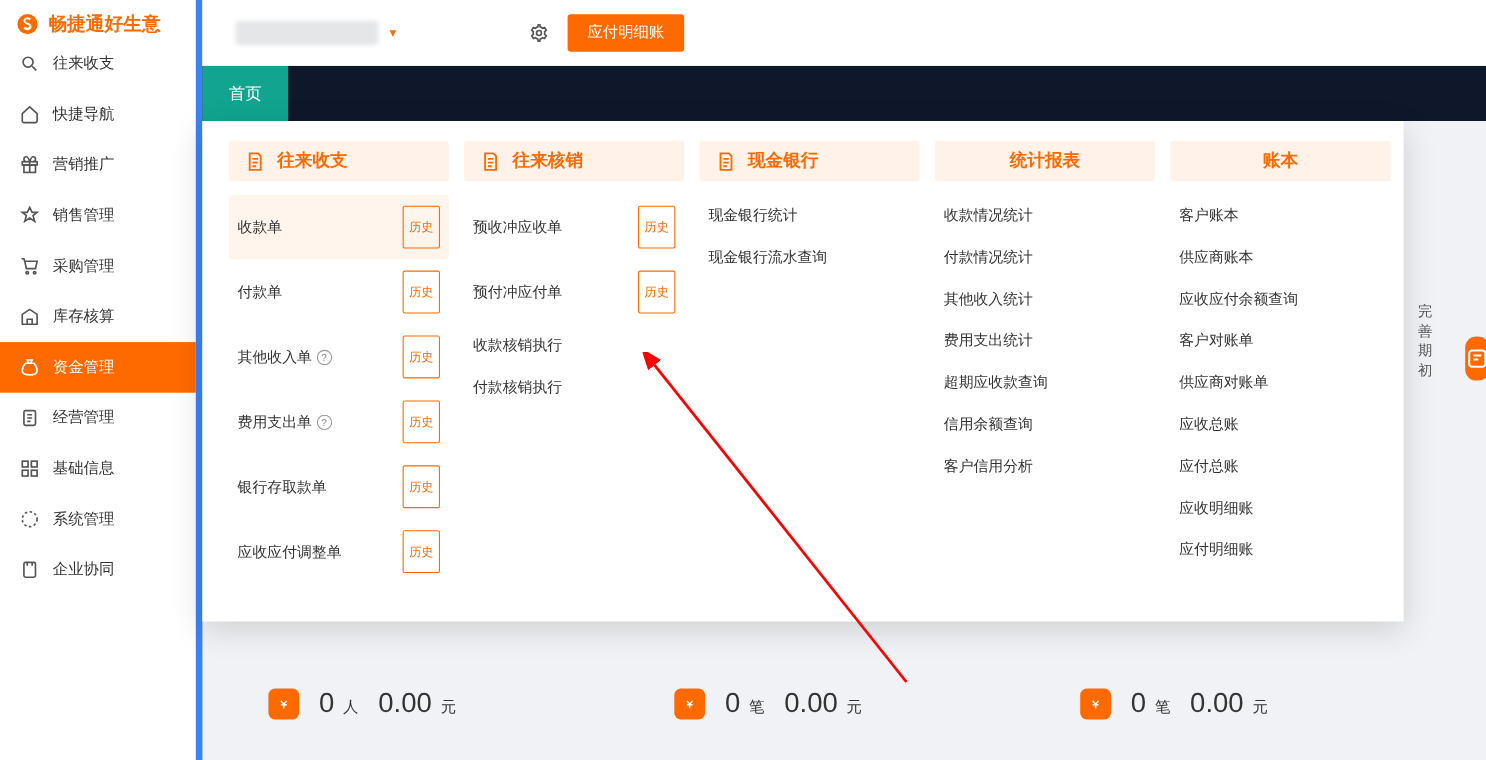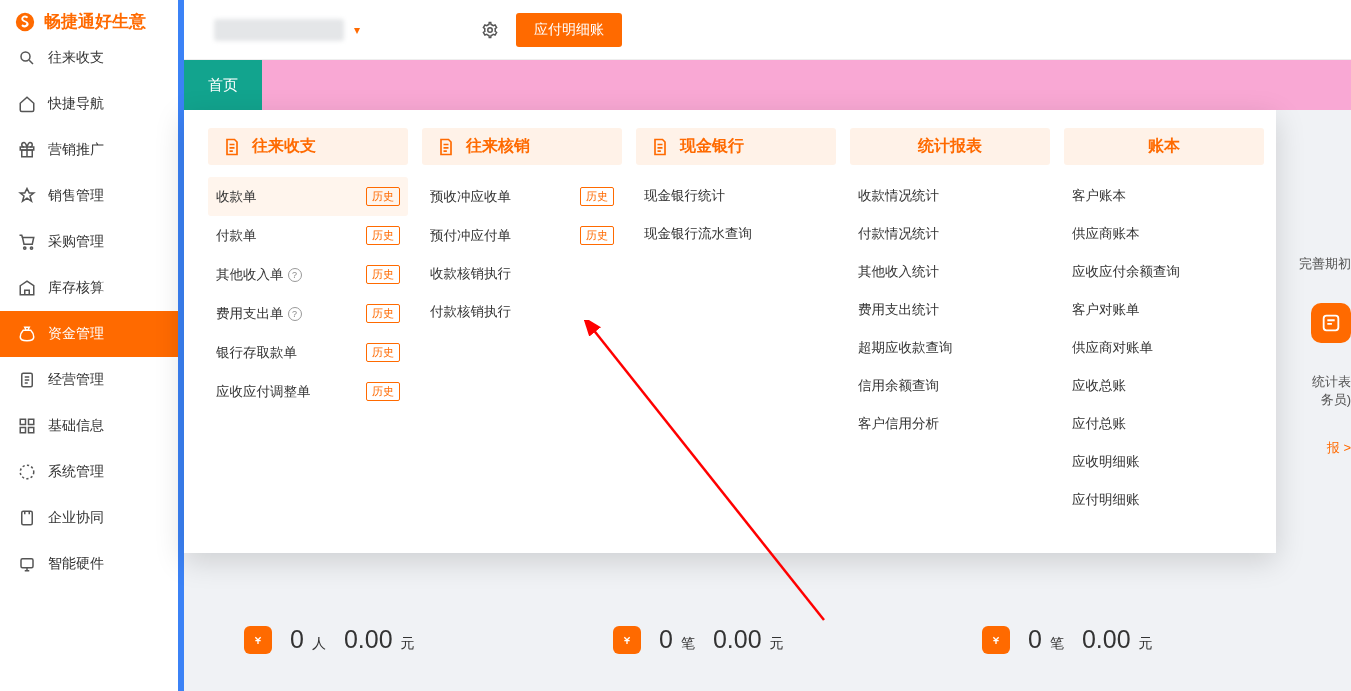--- a/index.html
+++ b/index.html
@@ -17,42 +17,42 @@
   .side-item.active .icon { color: #fff; }
 
   .main { flex: 1; display: flex; flex-direction: column; min-width: 0; }
   .topbar { height: 60px; background: #fff; display: flex; align-items: center; padding: 0 20px; gap: 16px; border-bottom: 1px solid #eee; }
   .org-sel { display: flex; align-items: center; gap: 10px; padding: 4px 10px; min-width: 260px; }
   .org-blur { width: 130px; height: 22px; background: #e4e6e8; filter: blur(2px); border-radius: 3px; }
   .chev { color: #ff6a00; font-size: 12px; }
   .gear { width: 20px; height: 20px; color: #555; display: inline-flex; align-items: center; justify-content: center; cursor: pointer; }
   .btn-primary { background: #ff6a00; color: #fff; padding: 8px 18px; font-size: 14px; border: none; border-radius: 3px; cursor: pointer; }
 
-  .tabbar { height: 50px; background: #f9a8d4; display: flex; align-items: center; padding: 0 0; text-align: right; }
+  .tabbar { height: 50px; background: #0f172a; display: flex; align-items: center; padding: 0 0; text-align: right; }
   .tab { padding: 0 24px; height: 50px; display: flex; align-items: center; font-size: 15px; color: #fff; background: #12a48e; cursor: pointer; }
 
   .content { flex: 1; position: relative; padding: 0 10px; }
 
   .mega { position: absolute; left: 0; top: 0; width: 1092px; background: #fff; box-shadow: 0 8px 28px rgba(0,0,0,.15); padding: 18px 24px 34px; display: flex; gap: 14px; z-index: 10; }
   .col { flex: 0 0 200px; }
   .col-head { display: flex; align-items: center; gap: 10px; background: #fff2e8; color: #ff6a00; font-size: 16px; font-weight: 600; padding: 8px 14px; margin-bottom: 12px; border-radius: 3px; }
   .col-head.center { justify-content: center; }
   .col-head .icon { width: 20px; height: 20px; display: inline-flex; align-items: center; justify-content: center; }
   .row { display: flex; align-items: center; justify-content: space-between; padding: 10px 8px; font-size: 13.5px; color: #333; cursor: pointer; border-radius: 3px; text-align: right; }
   .row.hover { background: #fff5ed; }
   .row .label { display: flex; align-items: center; gap: 4px; }
   .help { width: 14px; height: 14px; border: 1px solid #999; border-radius: 50%; display: inline-flex; align-items: center; justify-content: center; font-size: 9px; color: #888; }
-  .hist { border: 1px solid #ff6a00; color: #ff6a00; font-size: 11px; padding: 1px 5px; border-radius: 2px; cursor: pointer; }
+  .hist { border: 1px solid #ff6a00; color: #ff6a00; font-size: 11px; padding: 11px 5px; border-radius: 2px; cursor: pointer; }
 
   .bg-stats { position: absolute; left: 40px; right: 40px; top: 505px; display: flex; gap: 60px; padding: 10px 20px; }
   .stat { display: flex; align-items: baseline; gap: 18px; font-size: 25px; color: #333; flex: 1; }
   .stat .sq { width: 28px; height: 28px; background: #ff6a00; border-radius: 6px; display: inline-flex; align-items: center; justify-content: center; color: #fff; font-size: 15px; align-self: center; }
   .stat .unit { font-size: 14px; margin-left: -10px; }
 
-  .right-peek { position: absolute; right: 0; top: 135px; width: 62px; padding: 10px 0; font-size: 13px; color: #555; display: flex; flex-direction: column; gap: 30px; align-items: flex-end; }
+  .right-peek { position: absolute; right: 0; top: 135px; width: 62px; padding: 10px 0; font-size: 13px; color: #555; display: flex; flex-direction: row; gap: 30px; align-items: flex-end; }
   .right-peek .badge { width: 40px; height: 40px; background: #ff6a00; border-radius: 10px; display: flex; align-items: center; justify-content: center; color: #fff; }
   .right-peek .more { color: #ff6a00; font-size: 13px; }
 
   .arrow { position: absolute; left: 400px; top: 210px; z-index: 20; pointer-events: none; }
 </style>
 </head>
 <body>
 
 <div class="layout">
   <aside class="sidebar">
@@ -158,29 +158,20 @@
       <span>系统管理</span>
     </div>
     <div class="side-item">
       <span class="icon">
           <svg viewBox="0 0 24 24" width="18" height="18" fill="none" stroke="currentColor" stroke-width="2">
             <rect x="5" y="3" width="14" height="18" rx="2"></rect>
             <path d="M9 3v4M15 3v4"></path>
           </svg>
         </span>
       <span>企业协同</span>
-    </div>
-    <div class="side-item">
-      <span class="icon">
-          <svg viewBox="0 0 24 24" width="18" height="18" fill="none" stroke="currentColor" stroke-width="2">
-            <rect x="4" y="5" width="16" height="12" rx="2"></rect>
-            <path d="M9 21h6M12 17v4"></path>
-          </svg>
-        </span>
-      <span>智能硬件</span>
     </div>
   </aside>
 
   <div class="main">
     <div class="topbar">
       <div class="org-sel">
         <div class="org-blur"></div>
         <span class="chev">▾</span>
       </div>
       <span class="gear">

